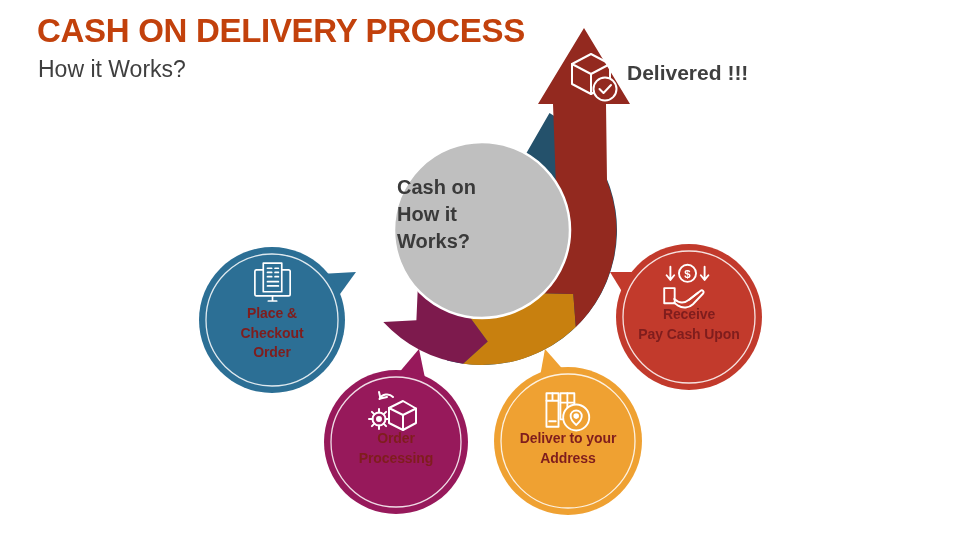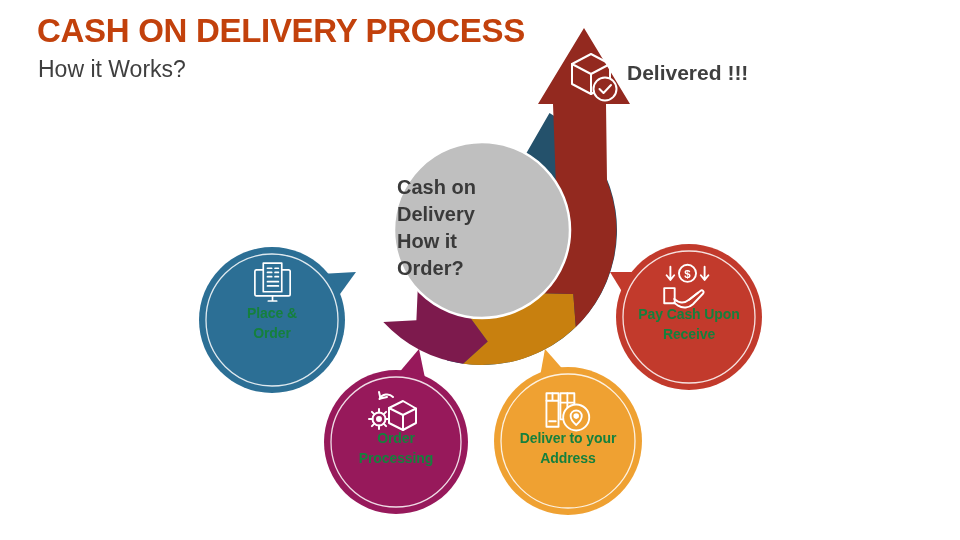--- a/index.html
+++ b/index.html
@@ -15,21 +15,21 @@
     left:38px;top:56px;font-size:23px;font-weight:400;color:#3F3F3F;
   }
   .delivered-label{
     left:627px;top:61px;font-size:21px;font-weight:700;color:#3F3F3F;
   }
   .center-text{
     left:397px;top:174px;width:170px;
     font-size:20px;font-weight:700;color:#3A3A3A;line-height:27px;
   }
   .step-label{
-    width:160px;text-align:center;color:#15803d;font-weight:700;
+    width:160px;text-align:center;color:#7f1d1d;font-weight:700;
     font-size:14px;line-height:19.5px;letter-spacing:-.1px;
   }
   .step-label-0{left:192px;top:304px;}
   .step-label-1{left:316px;top:429px;}
   .step-label-2{left:488px;top:429px;}
   .step-label-3{left:609px;top:305px;}
   .diagram-svg{left:0;top:0;width:960px;height:540px;}
 </style>
 </head>
 <body>
@@ -117,38 +117,38 @@
   </svg>
 
   <h1 class="abs slide-title" style="margin:0;font-size:33px;">CASH ON DELIVERY PROCESS</h1>
 
   <div class="abs slide-subtitle">How it Works?</div>
 
   <div class="abs delivered-label">Delivered !!!</div>
 
   <div class="abs center-text">
     <div>Cash on</div>
-    <div>Delivery</div>
     <div>How it</div>
-    <div>Order?</div>
+    <div>Works?</div>
   </div>
 
   <div class="abs step-label step-label-0">
     <div>Place &amp;</div>
+    <div>Checkout</div>
     <div>Order</div>
   </div>
 
   <div class="abs step-label step-label-1">
     <div>Order</div>
     <div>Processing</div>
   </div>
 
   <div class="abs step-label step-label-2">
     <div>Deliver to your</div>
     <div>Address</div>
   </div>
 
   <div class="abs step-label step-label-3">
+    <div>Receive</div>
     <div>Pay Cash Upon</div>
-    <div>Receive</div>
   </div>
 
 </div>
 
 </body></html>

